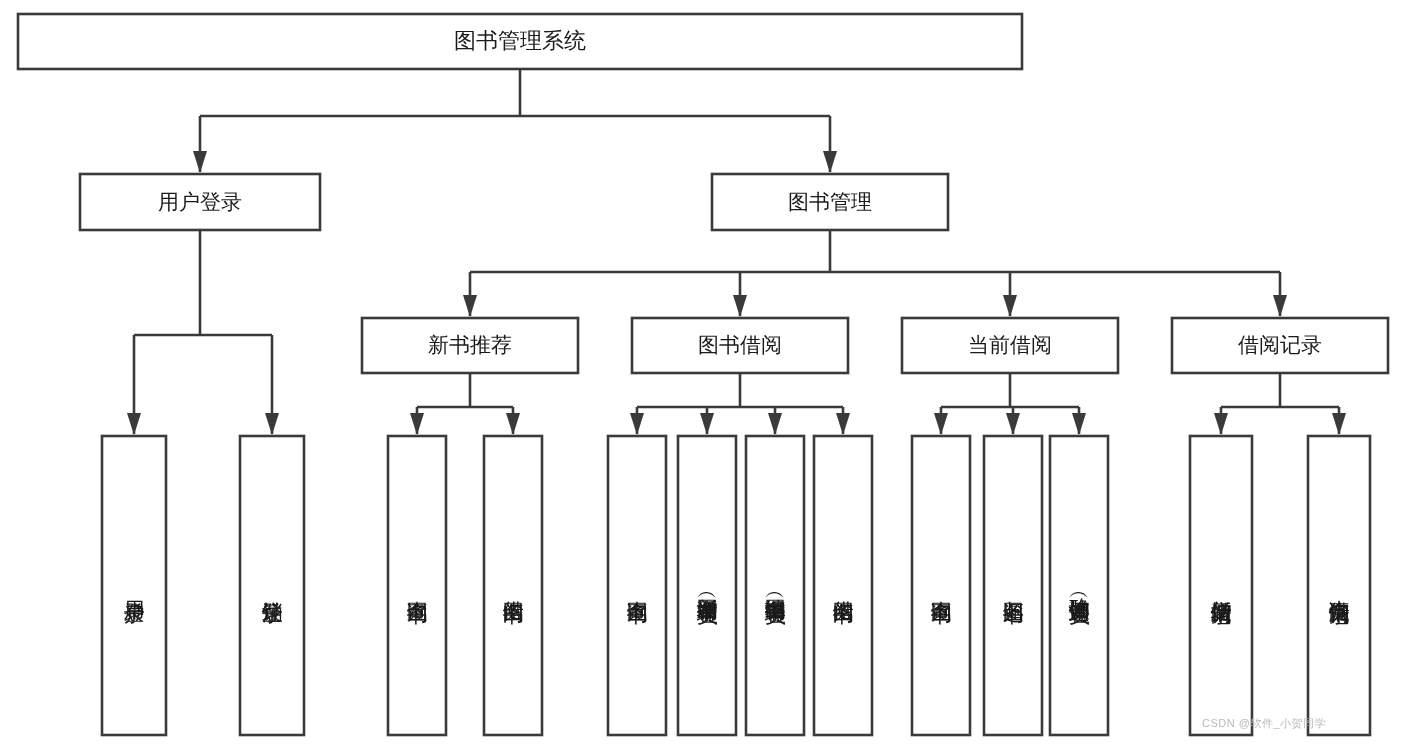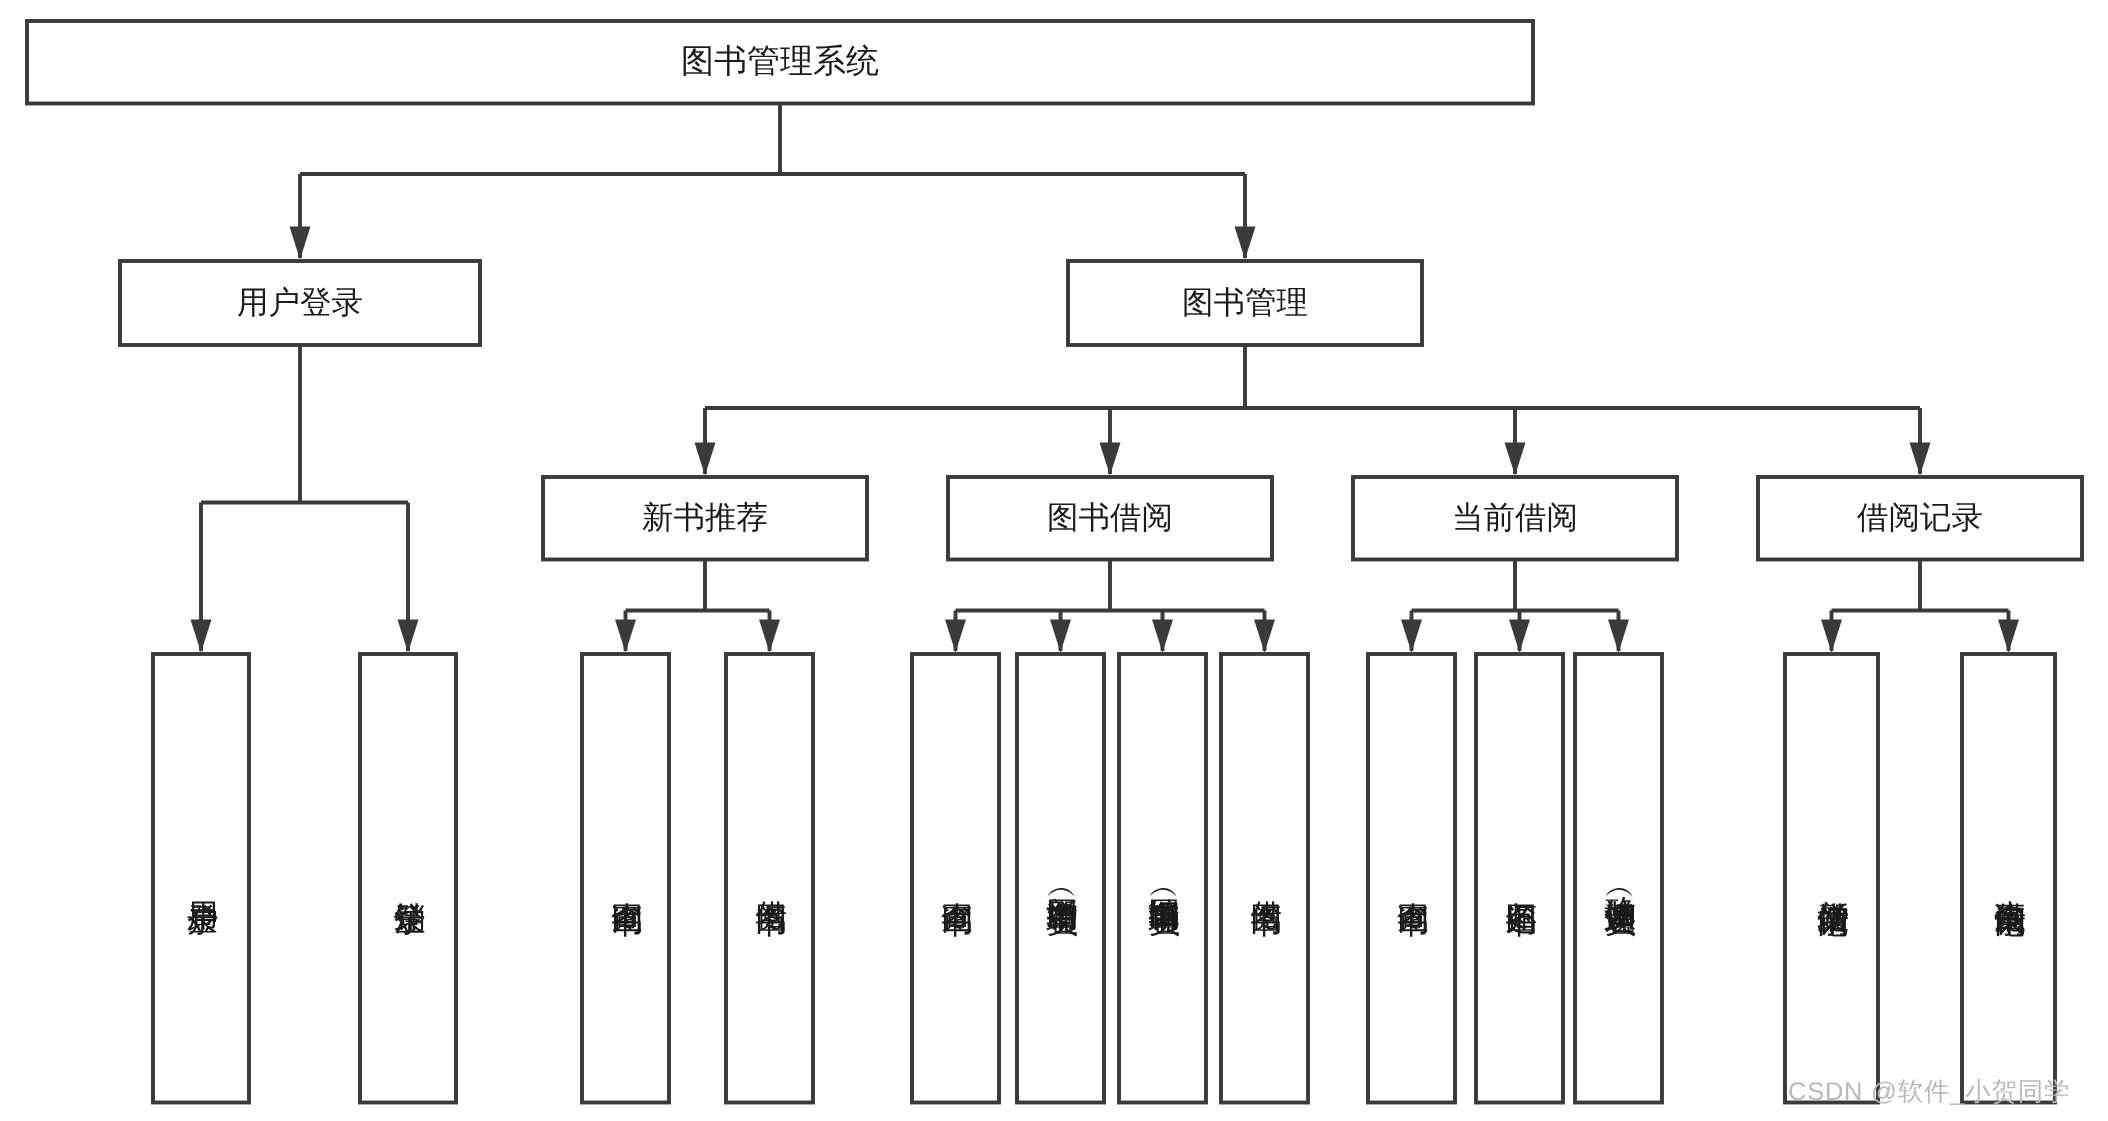--- a/index.html
+++ b/index.html
@@ -64,24 +64,25 @@
     font-size: 21px;
     line-height: 1.06;
     color: #1a1a1a;
     letter-spacing: 1px;
     pointer-events: none;
     text-align: center;
   }
   .watermark {
     position: absolute;
     font-family: "Liberation Sans", "DejaVu Sans", sans-serif;
-    font-size: 17px;
+    font-size: 11px;
     color: #b9b9b9;
     white-space: nowrap;
     letter-spacing: 0.5px;
+    padding-left: 10px;
   }
 </style>
 </head>
 <body>
 
 <div id="diagram-root">
 
   <svg class="tree" viewBox="0 0 1405 747">
     <g id="edges-layer">
         <line x1="520" y1="69" x2="520" y2="116" class="edge-line"></line>

